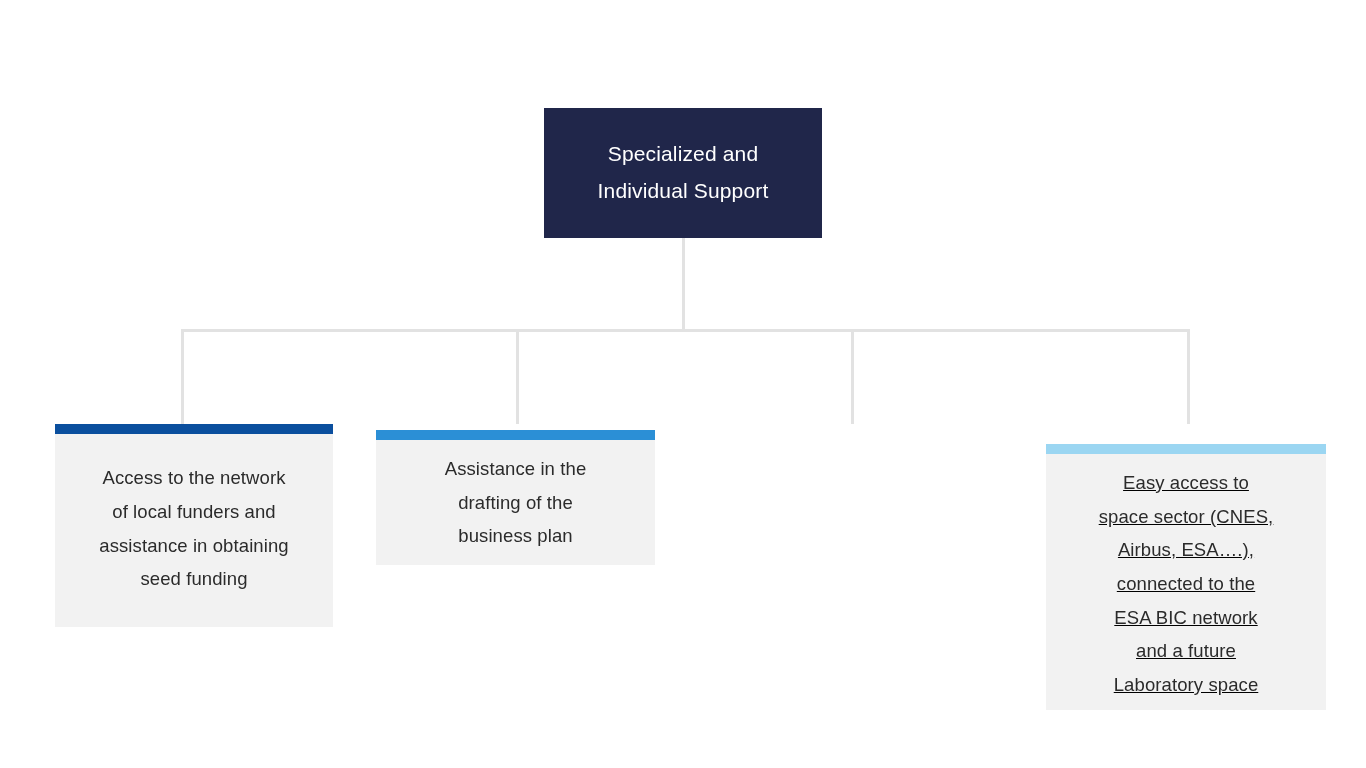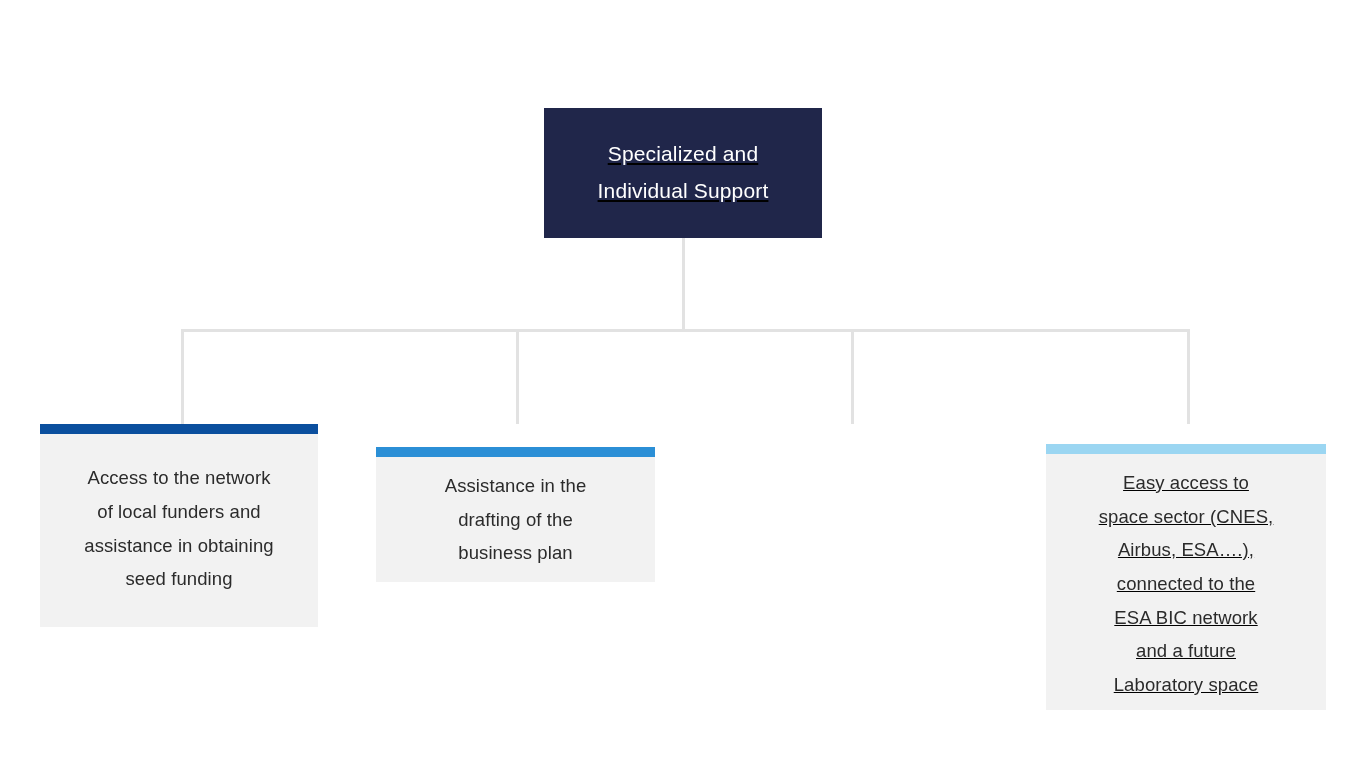--- a/index.html
+++ b/index.html
@@ -25,21 +25,20 @@
     left: 544px;
     top: 108px;
     width: 278px;
     height: 130px;
     background: #20264a;
     display: flex;
     align-items: center;
     justify-content: center;
     box-sizing: border-box;
     padding: 0 14px;
-    text-decoration: underline;
   }
   .root-label {
     color: #ffffff;
     font-size: 21px;
     line-height: 1.75;
     text-align: center;
     letter-spacing: 0.15px;
     white-space: pre-line;
   }
 
@@ -93,31 +92,31 @@
 
   <div class="conn conn-v" style="left:682px; top:238px; height:93px;"></div>
 
   <div class="conn conn-h" style="left:181px; top:329px; width:1009px;"></div>
 
   <div class="conn conn-v" style="left:181px; top:329px; height:95px;"></div>
   <div class="conn conn-v" style="left:516px; top:329px; height:95px;"></div>
   <div class="conn conn-v" style="left:851px; top:329px; height:95px;"></div>
   <div class="conn conn-v" style="left:1187px; top:329px; height:95px;"></div>
 
-  <div class="card" style="left:40px; top:424px; width:278px; height:203px;">
+  <div class="card" style="left:55px; top:424px; width:278px; height:203px;">
     <div class="card-accent" style="background:#0b4f9e;"></div>
     <div class="card-body">
       <div class="card-label">Access to the network
 of local funders and
 assistance in obtaining
 seed funding</div>
     </div>
   </div>
 
-  <div class="card" style="left:376px; top:447px; width:279px; height:135px;">
+  <div class="card" style="left:376px; top:430px; width:279px; height:135px;">
     <div class="card-accent" style="background:#2b8fd6;"></div>
     <div class="card-body">
       <div class="card-label">Assistance in the
 drafting of the
 business plan</div>
     </div>
   </div>
 
 
   <div class="card" style="left:1046px; top:444px; width:280px; height:266px;text-decoration:underline;">

